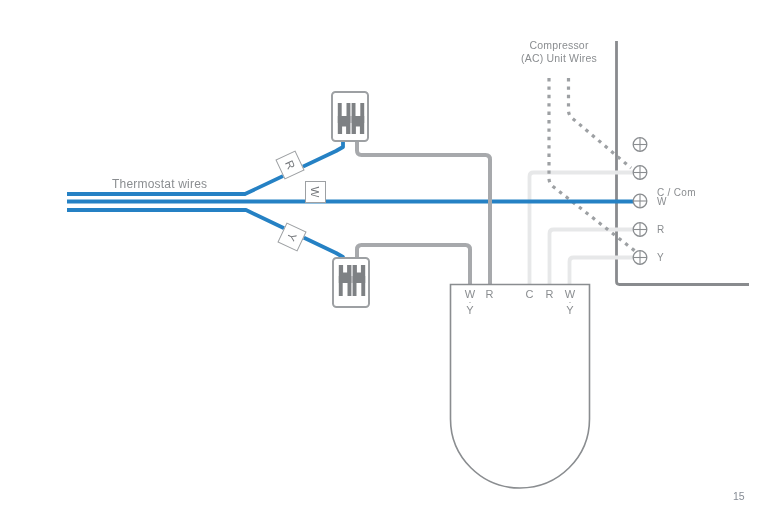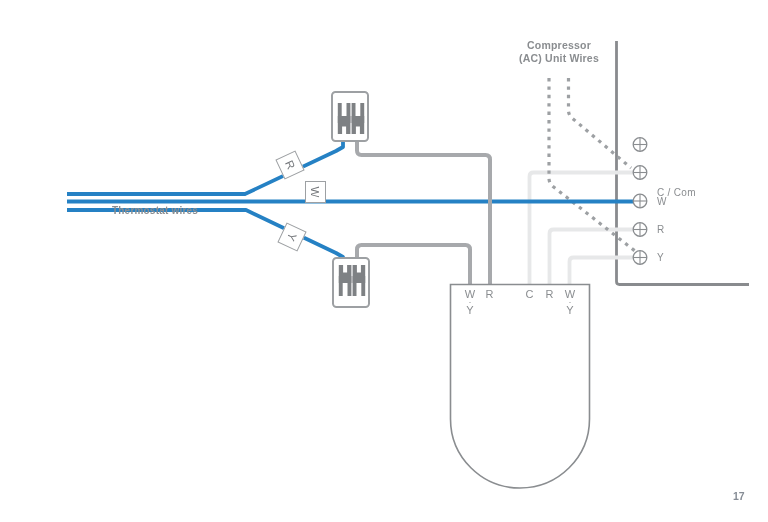--- a/index.html
+++ b/index.html
@@ -1,19 +1,19 @@
 <!DOCTYPE html>
 <html style="--blue: #2581c4; --wire-gray: #a7a9ac; --wire-light: #e7e8e9; --frame-gray: #898b8e; --text-gray: #8a8d90; --tag-text: #73767a; --connector-dark: #7e8184; --border-gray: #9da0a3; --page-gray: #868c95;"><head>
 <meta charset="utf-8">
 <style>
   html,body{margin:0;padding:0;background:#ffffff;width:768px;height:522px;overflow:hidden;}
   .stage{position:relative;width:768px;height:522px;font-family:"Liberation Sans",sans-serif;}
   .stage svg{position:absolute;left:0;top:0;}
-  .lbl{position:absolute;color:var(--text-gray);font-family:"Liberation Sans",sans-serif;font-weight:bold;}
-  .lbl-thermostat{left:112px;top:177px;font-size:10px;letter-spacing:.2px;margin-top:28px;}
+  .lbl{position:absolute;color:var(--text-gray);font-family:"Liberation Sans",sans-serif;}
+  .lbl-thermostat{left:112px;top:177px;font-size:12px;letter-spacing:.2px;}
   .lbl-compressor{left:499px;top:39px;width:120px;text-align:center;font-size:10.5px;line-height:13px;letter-spacing:.2px;}
   .lbl-page{left:733px;top:490px;font-size:10.5px;color:var(--page-gray);}
   .term-lbl{position:absolute;left:657px;font-size:10px;color:var(--text-gray);letter-spacing:.3px;}
   .tag{position:absolute;background:#fff;border:1.4px solid var(--border-gray);display:flex;align-items:center;justify-content:center;box-sizing:border-box;}
   .tag span{display:block;transform:rotate(90deg);font-size:11.5px;color:var(--tag-text);}
   .tag-r{left:279px;top:154px;width:22px;height:22px;transform:rotate(-25deg);}
   .tag-w{left:305px;top:181px;width:21px;height:21.5px;transform:none;}
   .tag-y{left:281px;top:226px;width:22px;height:22px;transform:rotate(25deg);}
   .base-col{position:absolute;top:289px;width:20px;display:flex;flex-direction:column;align-items:center;color:var(--text-gray);}
   .base-col .t{font-size:11px;line-height:11px;letter-spacing:.3px;}
@@ -144,15 +144,15 @@
   </div>
   <div class="base-col" style="left:539.5px;">
     <span class="t">R</span>
   </div>
   <div class="base-col" style="left:560px;">
     <span class="t">W</span>
     <span class="d">·</span>
     <span class="s">Y</span>
   </div>
 
-  <div class="lbl lbl-page">17</div>
+  <div class="lbl lbl-page">15</div>
 
 </div>
 
 </body></html>

